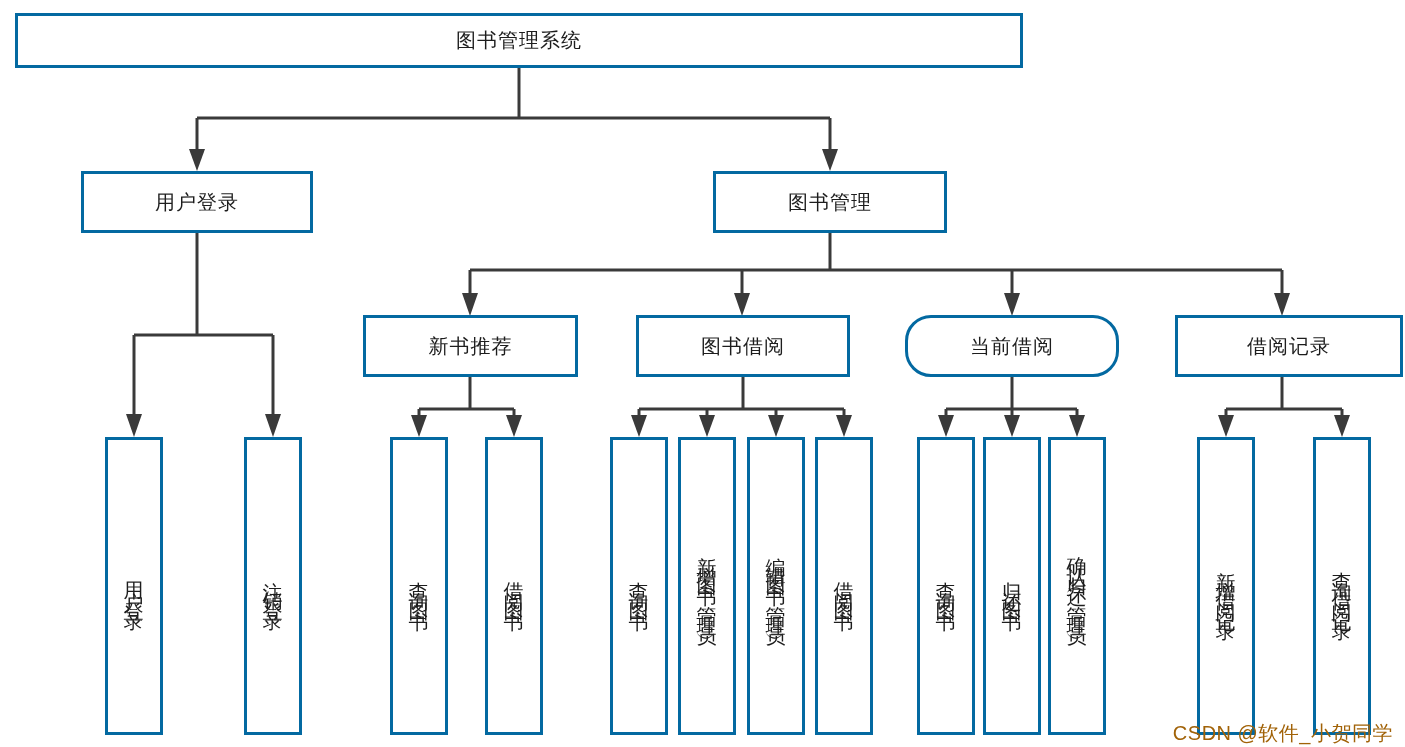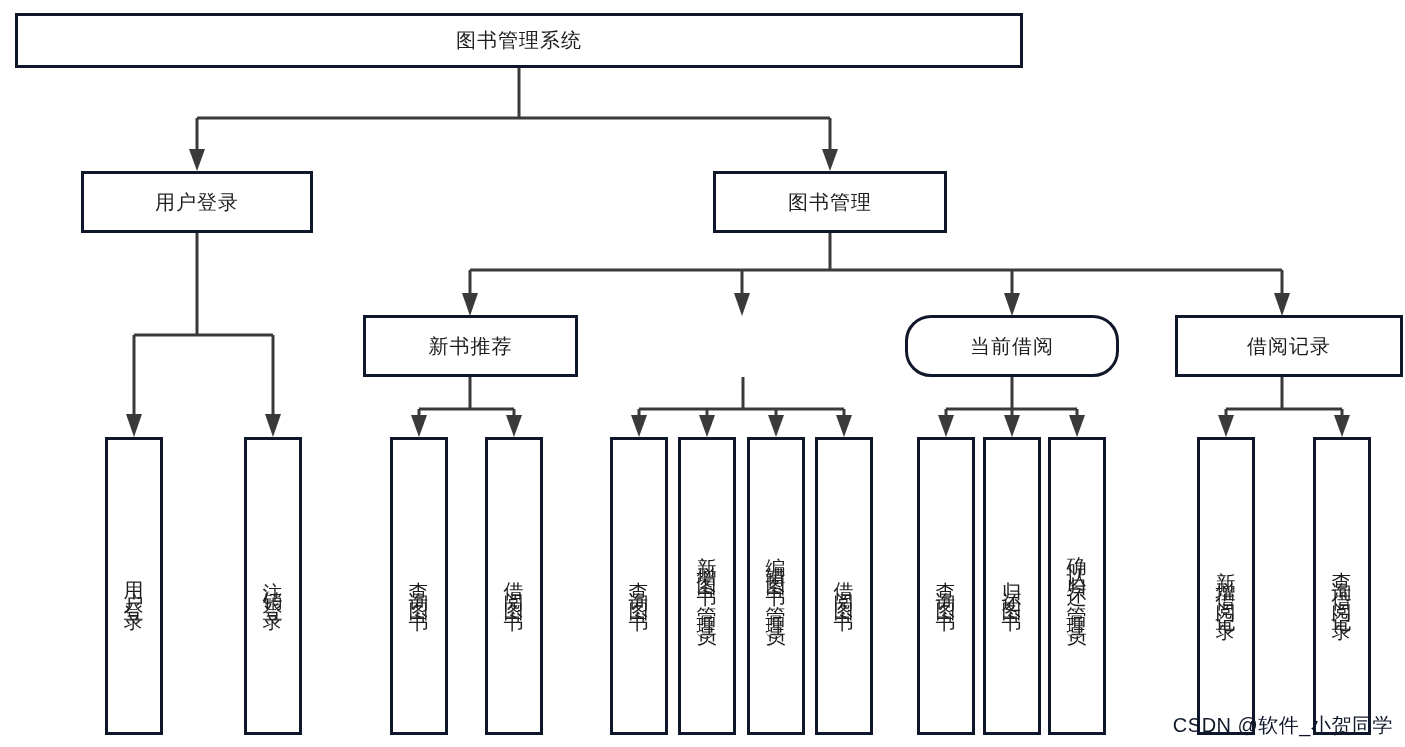--- a/index.html
+++ b/index.html
@@ -7,21 +7,21 @@
     position:relative;
     width:1405px; height:747px;
     background:#ffffff;
     font-family:"Liberation Sans", sans-serif;
     overflow:hidden;
   }
   .wires { position:absolute; left:0; top:0; width:1405px; height:747px; }
   .node {
     position:absolute;
     background:#ffffff;
-    border:3px solid #0f172a;
+    border:3px solid #0369a1;
     box-sizing:border-box;
     display:flex; align-items:center; justify-content:center;
     color:#1d1d1d;
   }
   .hbox { font-size:20px; letter-spacing:1px; }
   .vbox span {
     writing-mode:vertical-rl;
     text-orientation:mixed;
     font-size:20px;
     line-height:1;
@@ -49,23 +49,23 @@
   .n-b2  { left:678px; }
   .n-b3  { left:747px; }
   .n-b4  { left:815px; }
   .n-c1  { left:917px; }
   .n-c2  { left:983px; }
   .n-c3  { left:1048px; }
   .n-r1  { left:1197px; }
   .n-r2  { left:1313px; }
   .watermark {
     position:absolute;
-    right:12px; bottom:8px;
+    right:12px; bottom:0;
     font-size:20px;
-    color:#0f172a;
+    color:#a16207;
     letter-spacing:0.5px;
     z-index:5;
   }
 </style>
 </head>
 <body>
 
 <div class="stage">
 
   <svg class="wires" width="1405" height="747" viewBox="0 0 1405 747" xmlns="http://www.w3.org/2000/svg">
@@ -141,20 +141,23 @@
   <div class="node hbox n-ulogin">
     <span>用户登录</span>
   </div>
   <div class="node hbox n-bmgmt">
     <span>图书管理</span>
   </div>
 
   <div class="node hbox n-newrec">
     <span>新书推荐</span>
   </div>
+  <div class="node hbox n-borrow">
+    <span>图书借阅</span>
+  </div>
   <div class="node hbox n-curr">
     <span>当前借阅</span>
   </div>
   <div class="node hbox n-record">
     <span>借阅记录</span>
   </div>
 
   <div class="node vbox leaf n-l1">
     <span>用户登录</span>
   </div>

